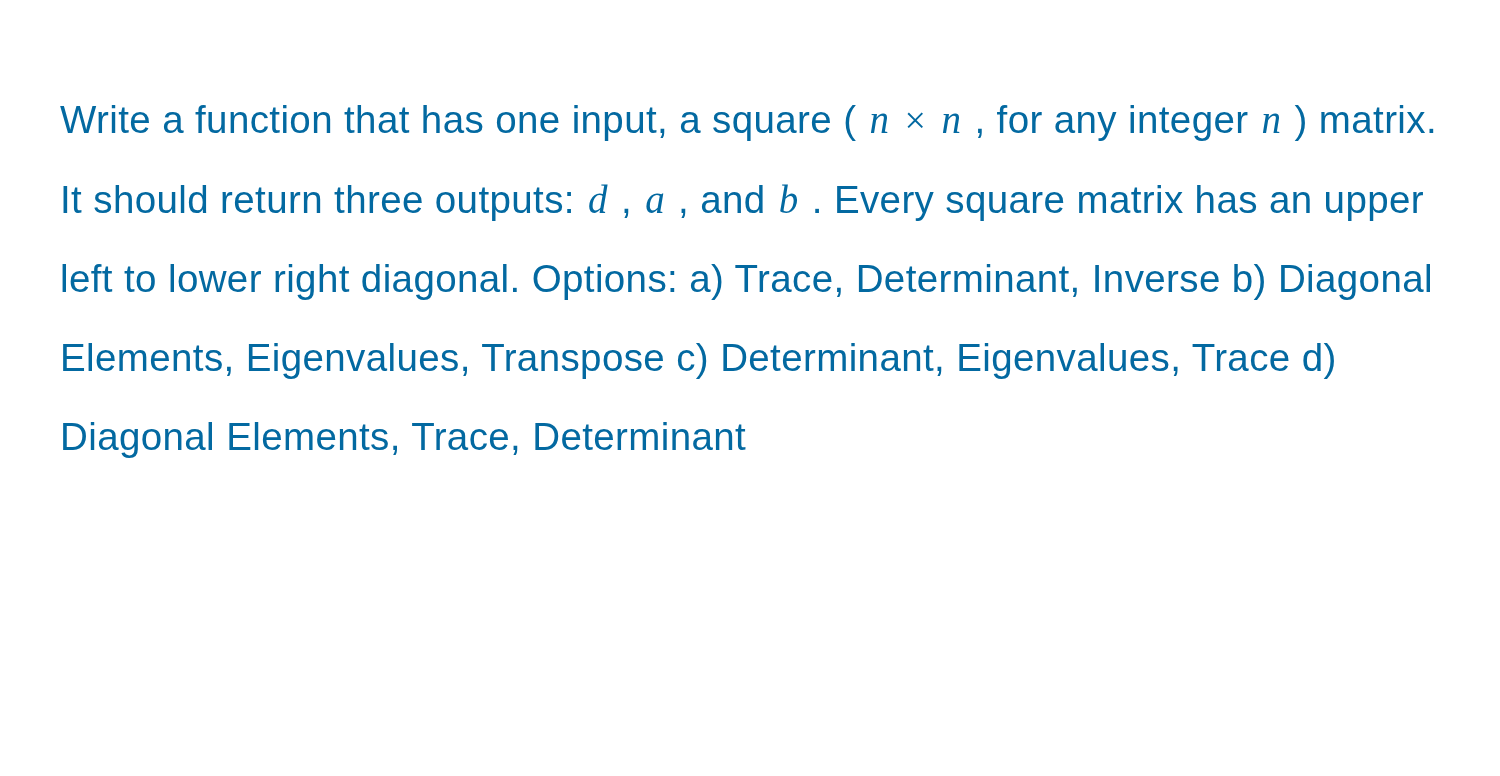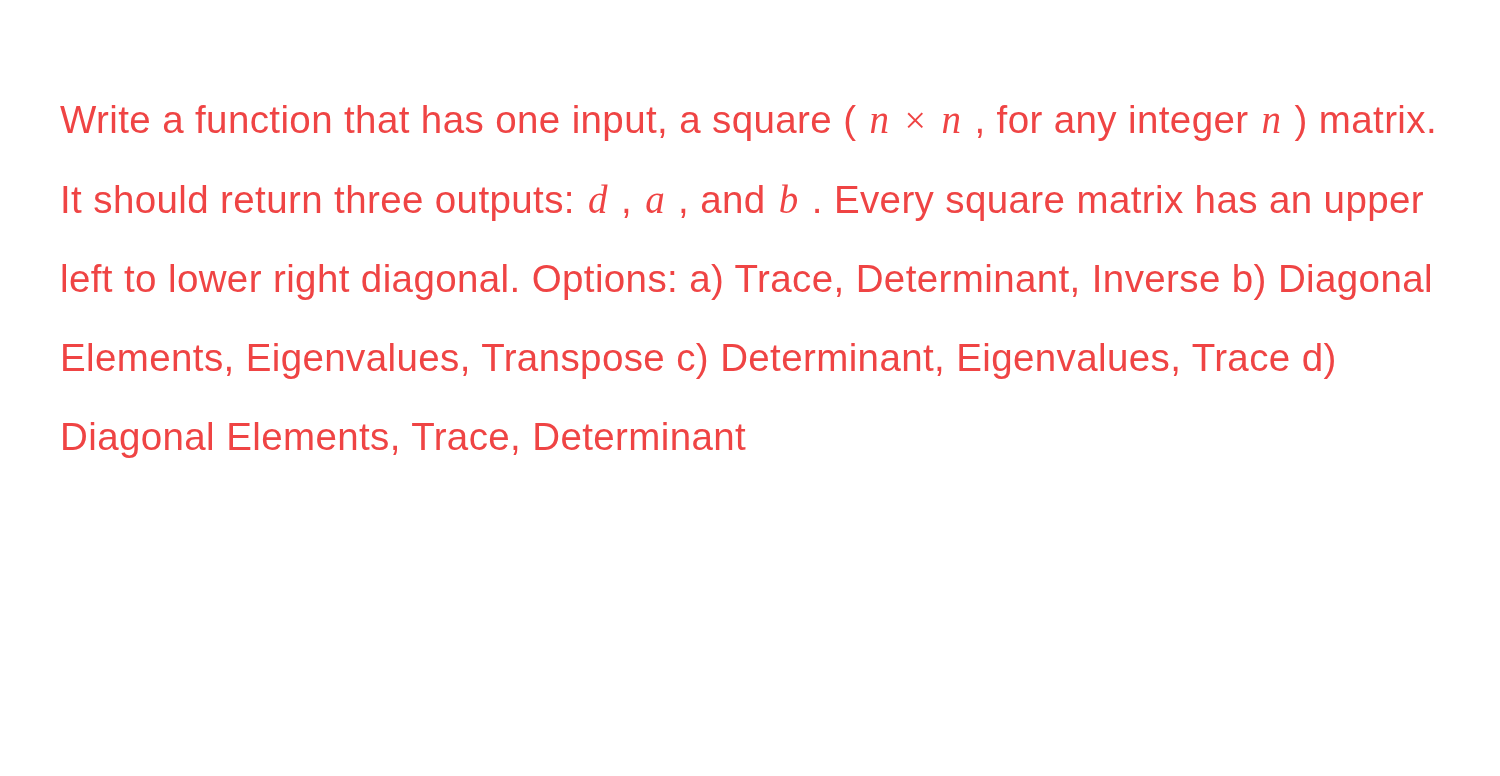--- a/index.html
+++ b/index.html
@@ -10,21 +10,21 @@
     body {
       width: 1500px;
       height: 776px;
       background: #ffffff;
       font-family: -apple-system, BlinkMacSystemFont, "Segoe UI", Helvetica, Arial, sans-serif;
       padding: 80px 60px 60px 60px;
     }
     .content {
       font-size: 38.5px;
       line-height: 2.05;
-      color: #ef4444;
+      color: #0369a1;
       font-weight: 400;
       letter-spacing: 0.01em;
     }
     .math-var {
       font-family: "Times New Roman", Georgia, serif;
       font-style: italic;
       font-size: 39px;
       padding: 0 2px;
     }
     .math-op {

